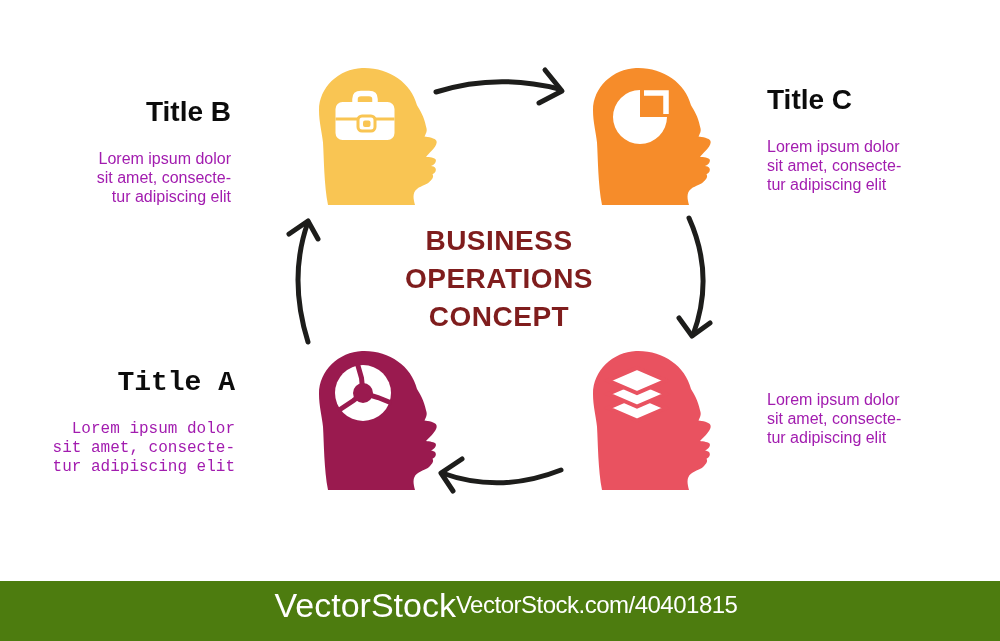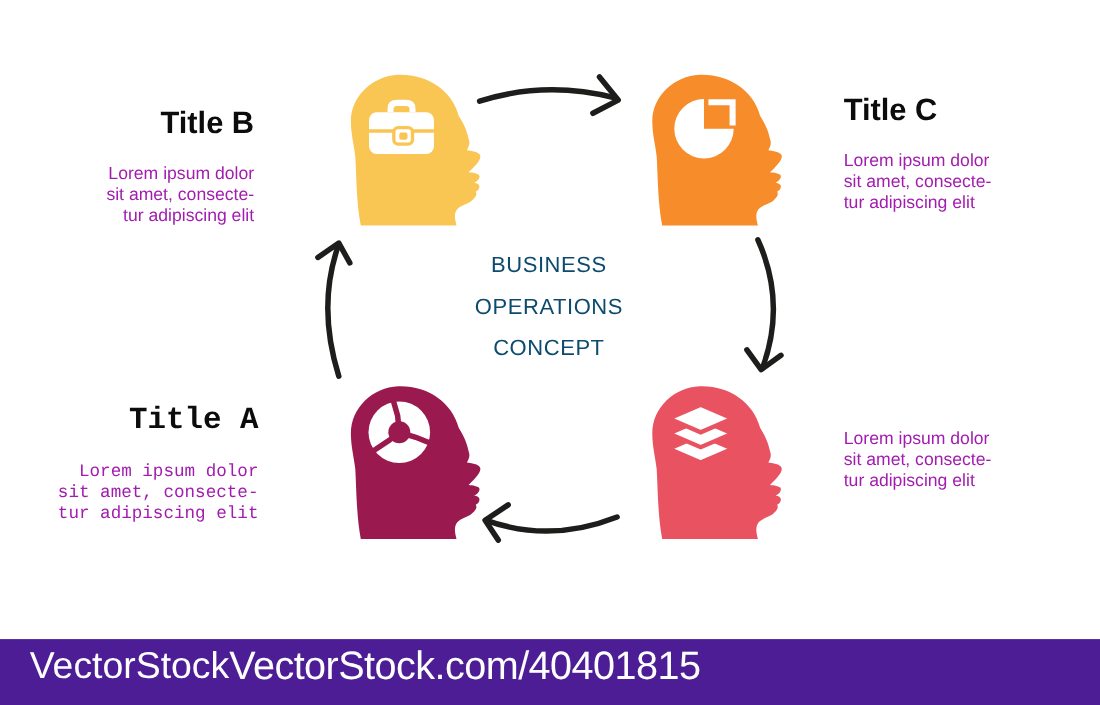--- a/index.html
+++ b/index.html
@@ -11,28 +11,28 @@
   
   .tblock{position:absolute;width:185px;}
   .tblock.right{text-align:right;}
   .tblock.left{text-align:left;}
   .tblock h2{margin:0;font-size:28px;line-height:30px;font-weight:700;color:#0c0c0c;letter-spacing:0;}
   .tblock .body{margin-top:22px;font-size:16px;line-height:19px;color:#a21caf;}
   .tblock .body div{white-space:nowrap;}
 
   
   .center-title{position:absolute;left:344px;top:222px;width:310px;text-align:center;
-                font-size:20px;line-height:38px;font-weight:400;letter-spacing:0.5px;color:#0c4a6e;}
+                font-size:28px;line-height:38px;font-weight:700;letter-spacing:0.5px;color:#7f1d1d;}
 
   
-  .bar{position:absolute;left:0;right:0;bottom:0;height:60px;background:#4c1d95;
-       display:flex;justify-content:flex-start;align-items:center;
+  .bar{position:absolute;left:0;right:0;bottom:0;height:60px;background:#4d7c0f;
+       display:flex;justify-content:center;align-items:center;
        padding:0 15px 12px 27px;box-sizing:border-box;}
   .bar .brand{color:#fff;font-size:34px;letter-spacing:0;}
-  .bar .credit{color:#fff;font-size:36px;letter-spacing:-0.5px;}
+  .bar .credit{color:#fff;font-size:24px;letter-spacing:-0.5px;}
 </style>
 </head>
 <body>
 
 <div class="page">
 
   <div class="center-title">
     <div>BUSINESS</div>
     <div>OPERATIONS</div>
     <div>CONCEPT</div>

